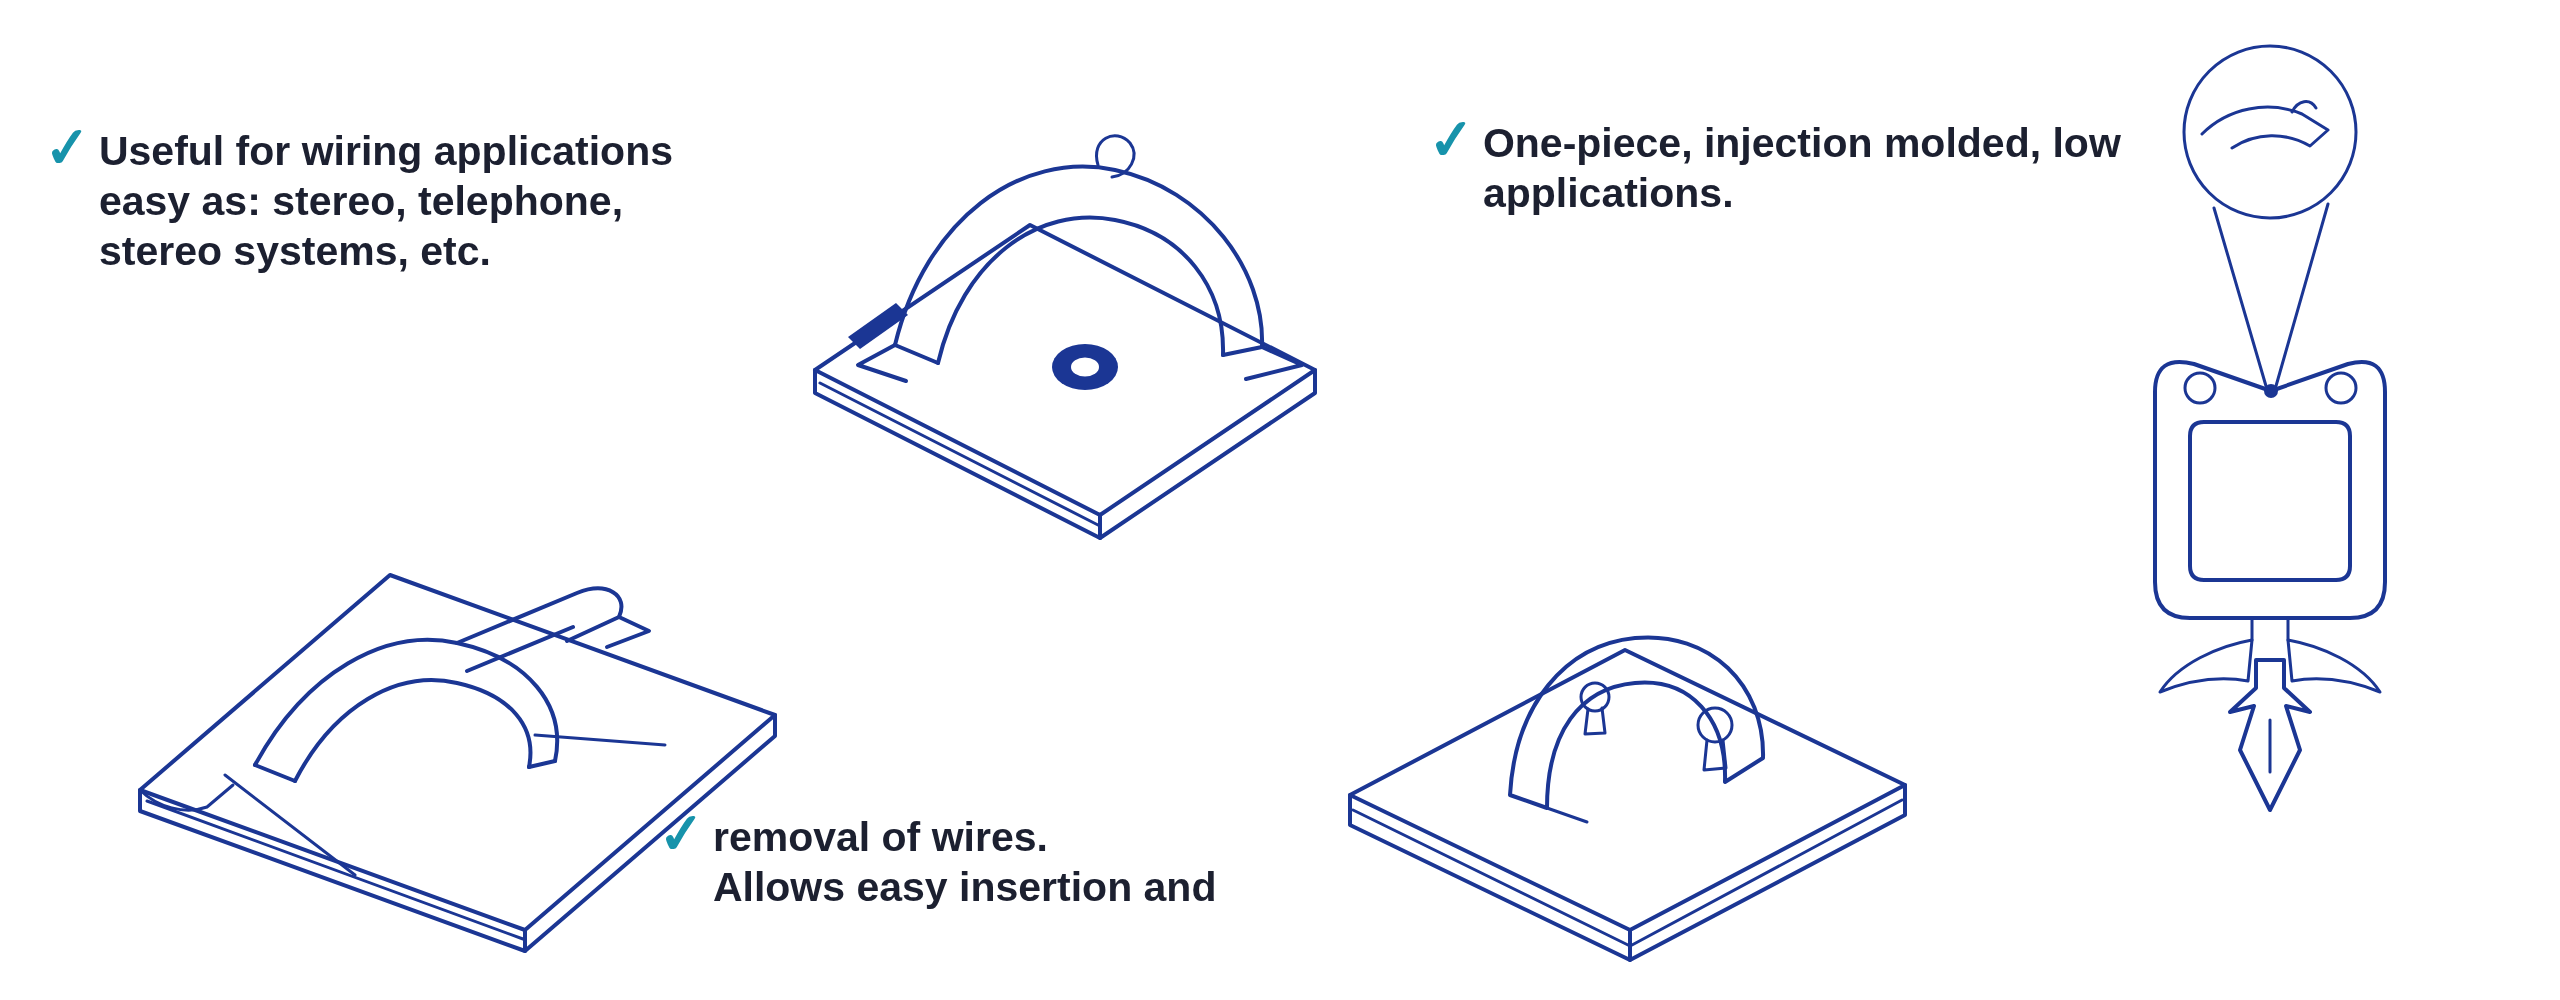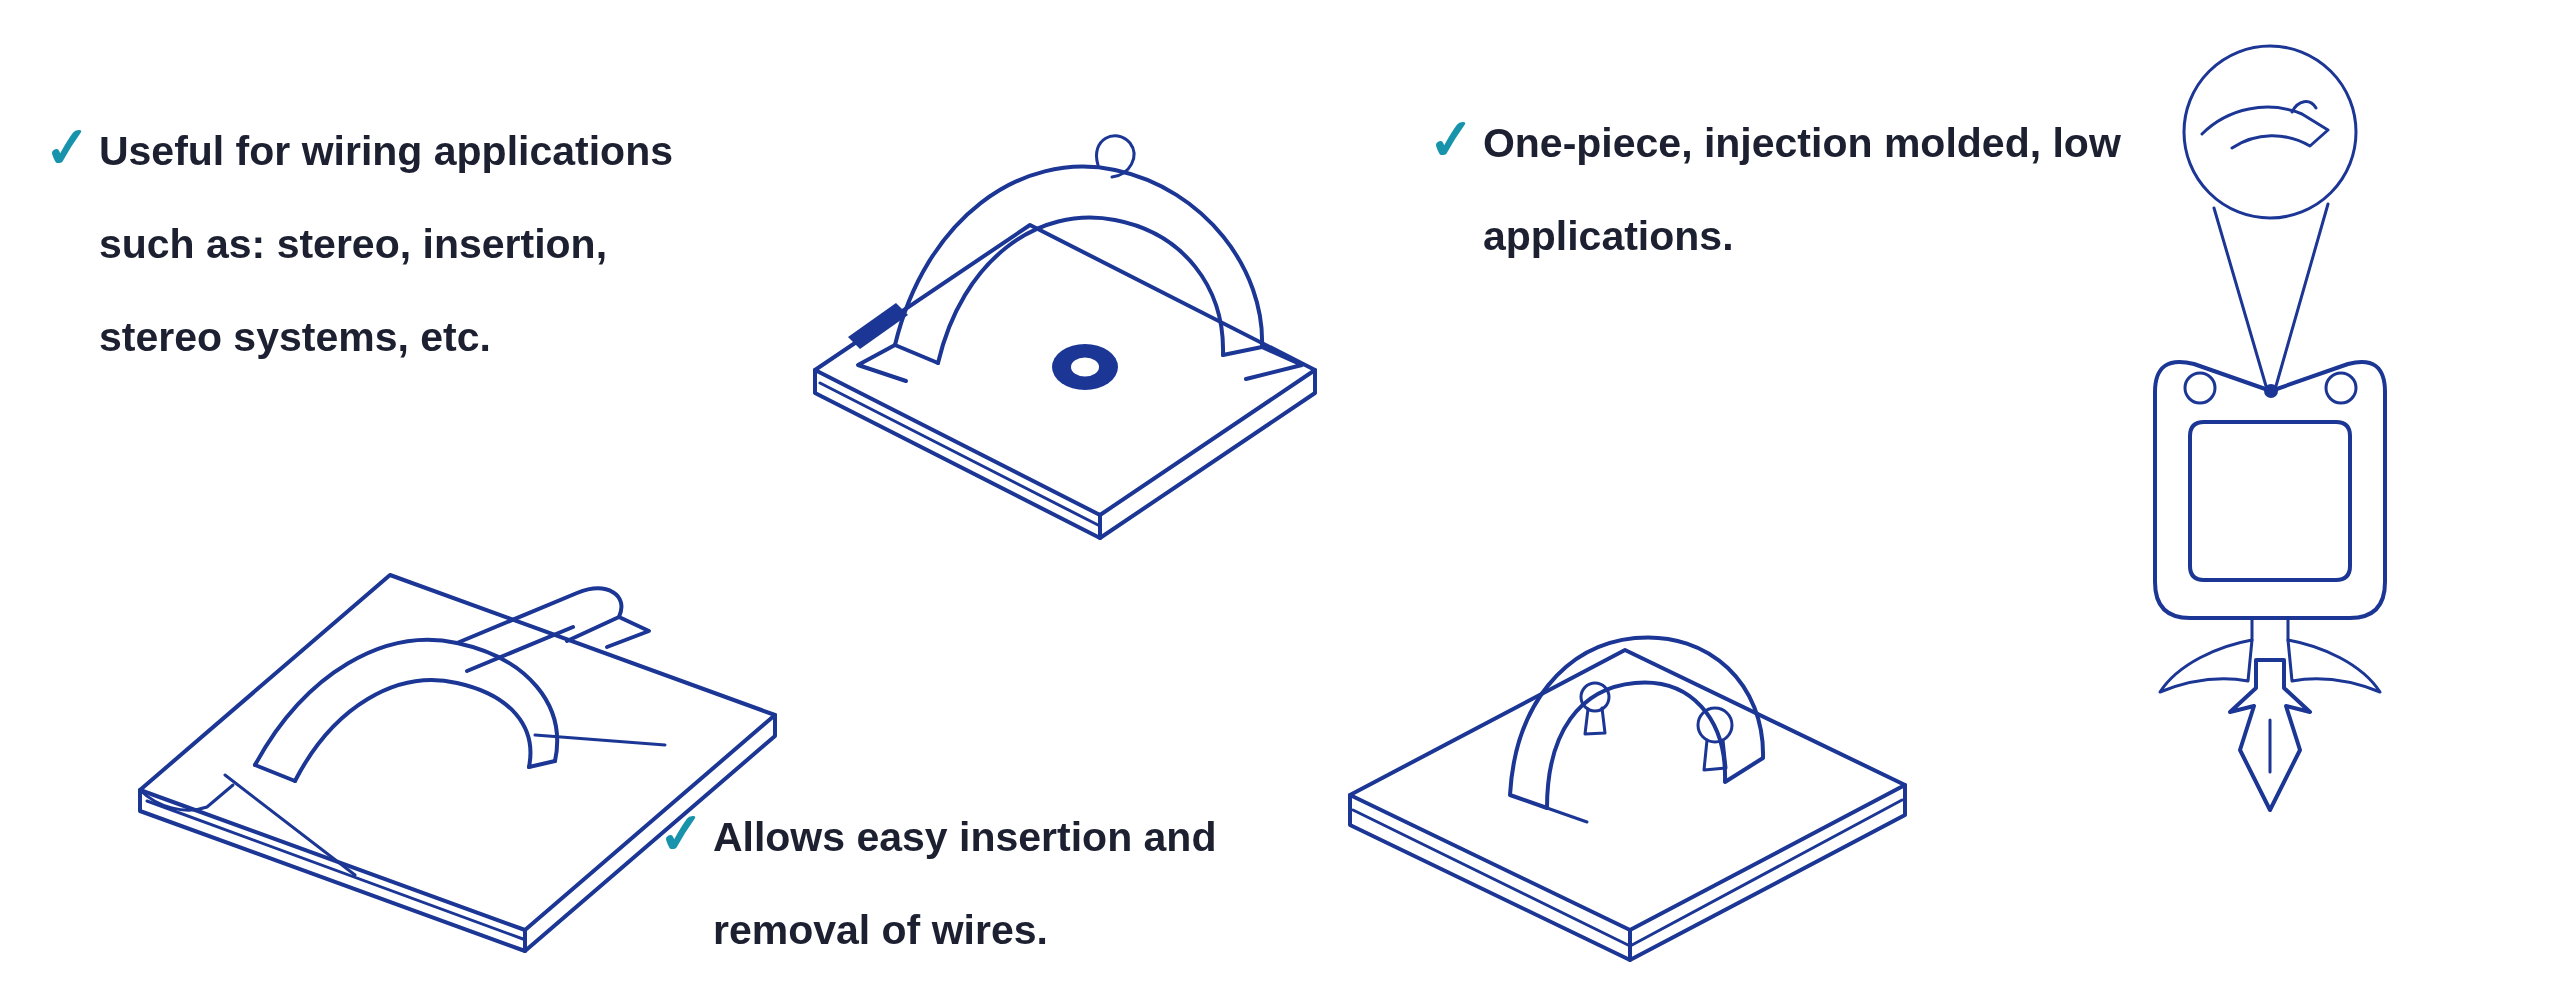--- a/index.html
+++ b/index.html
@@ -24,21 +24,20 @@
     color: #1793ab;
     font-size: 56px;
     font-weight: bold;
     line-height: 48px;
     transform: rotate(-4deg);
     margin-top: -2px;
   }
   .feature-lines {
     display: flex;
     flex-direction: column;
-    gap: 43px;
   }
   .feature-line {
     color: #1c2030;
     font-size: 41px;
     font-weight: bold;
     line-height: 50px;
     white-space: nowrap;
     letter-spacing: 0px;
   }
   .illus { position: absolute; }
@@ -49,38 +48,38 @@
 </style>
 </head>
 <body>
 
 <div class="canvas">
 
   <div class="feature" style="left:44px; top:126px;">
     <span class="check">✓</span>
     <div class="feature-lines">
       <span class="feature-line">Useful for wiring applications</span>
-      <span class="feature-line">such as: stereo, insertion,</span>
+      <span class="feature-line">easy as: stereo, telephone,</span>
       <span class="feature-line">stereo systems, etc.</span>
     </div>
   </div>
 
   <div class="feature" style="left:1428px; top:118px;">
     <span class="check">✓</span>
     <div class="feature-lines">
       <span class="feature-line">One-piece, injection molded, low</span>
       <span class="feature-line">applications.</span>
     </div>
   </div>
 
   <div class="feature" style="left:658px; top:812px;">
     <span class="check">✓</span>
     <div class="feature-lines">
+      <span class="feature-line">removal of wires.</span>
       <span class="feature-line">Allows easy insertion and</span>
-      <span class="feature-line">removal of wires.</span>
     </div>
   </div>
 
   <div class="illus" style="left:700px; top:35px; width:720px; height:510px;">
     <svg width="720" height="510" viewBox="0 0 720 510" role="img" aria-label="adhesive wire saddle clip, isometric view with round mounting hole">
 
       <path class="ln" d="M115,335 L330,190 L615,335 L400,480 Z"></path>
 
       <path class="ln" d="M115,335 L115,358 L400,503 L400,480"></path>
       <path class="ln" d="M615,335 L615,358 L400,503"></path>

